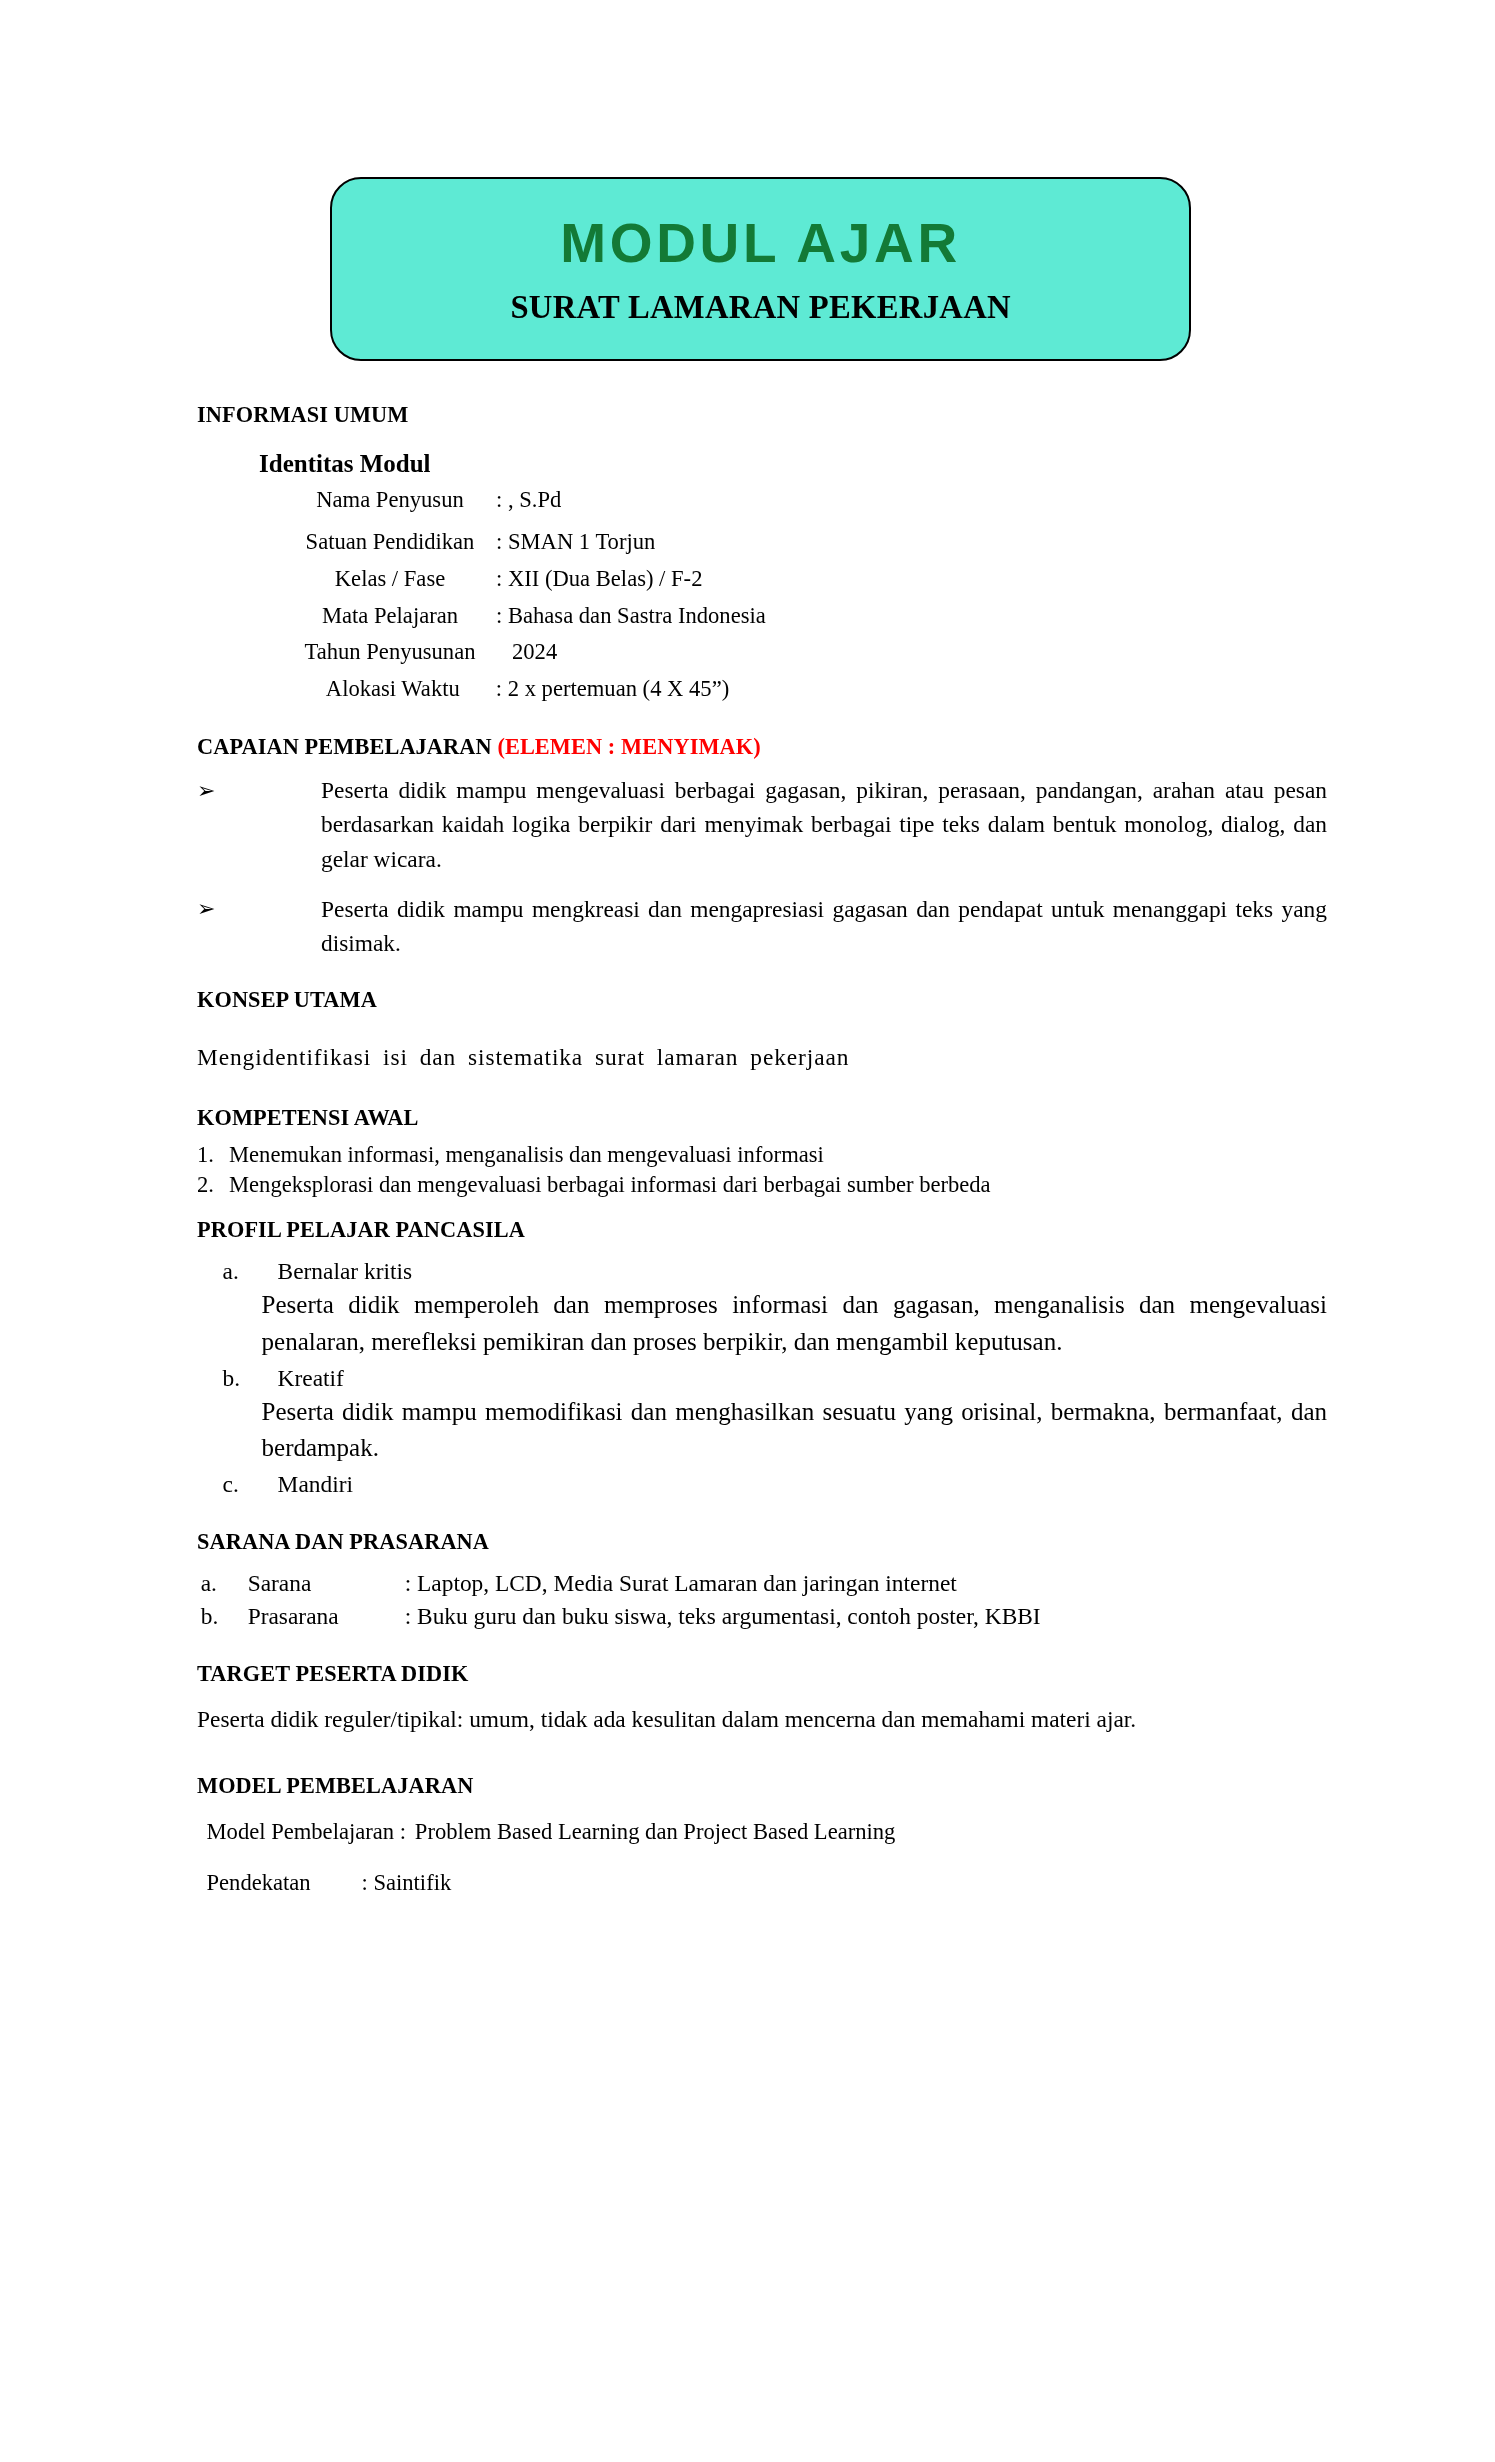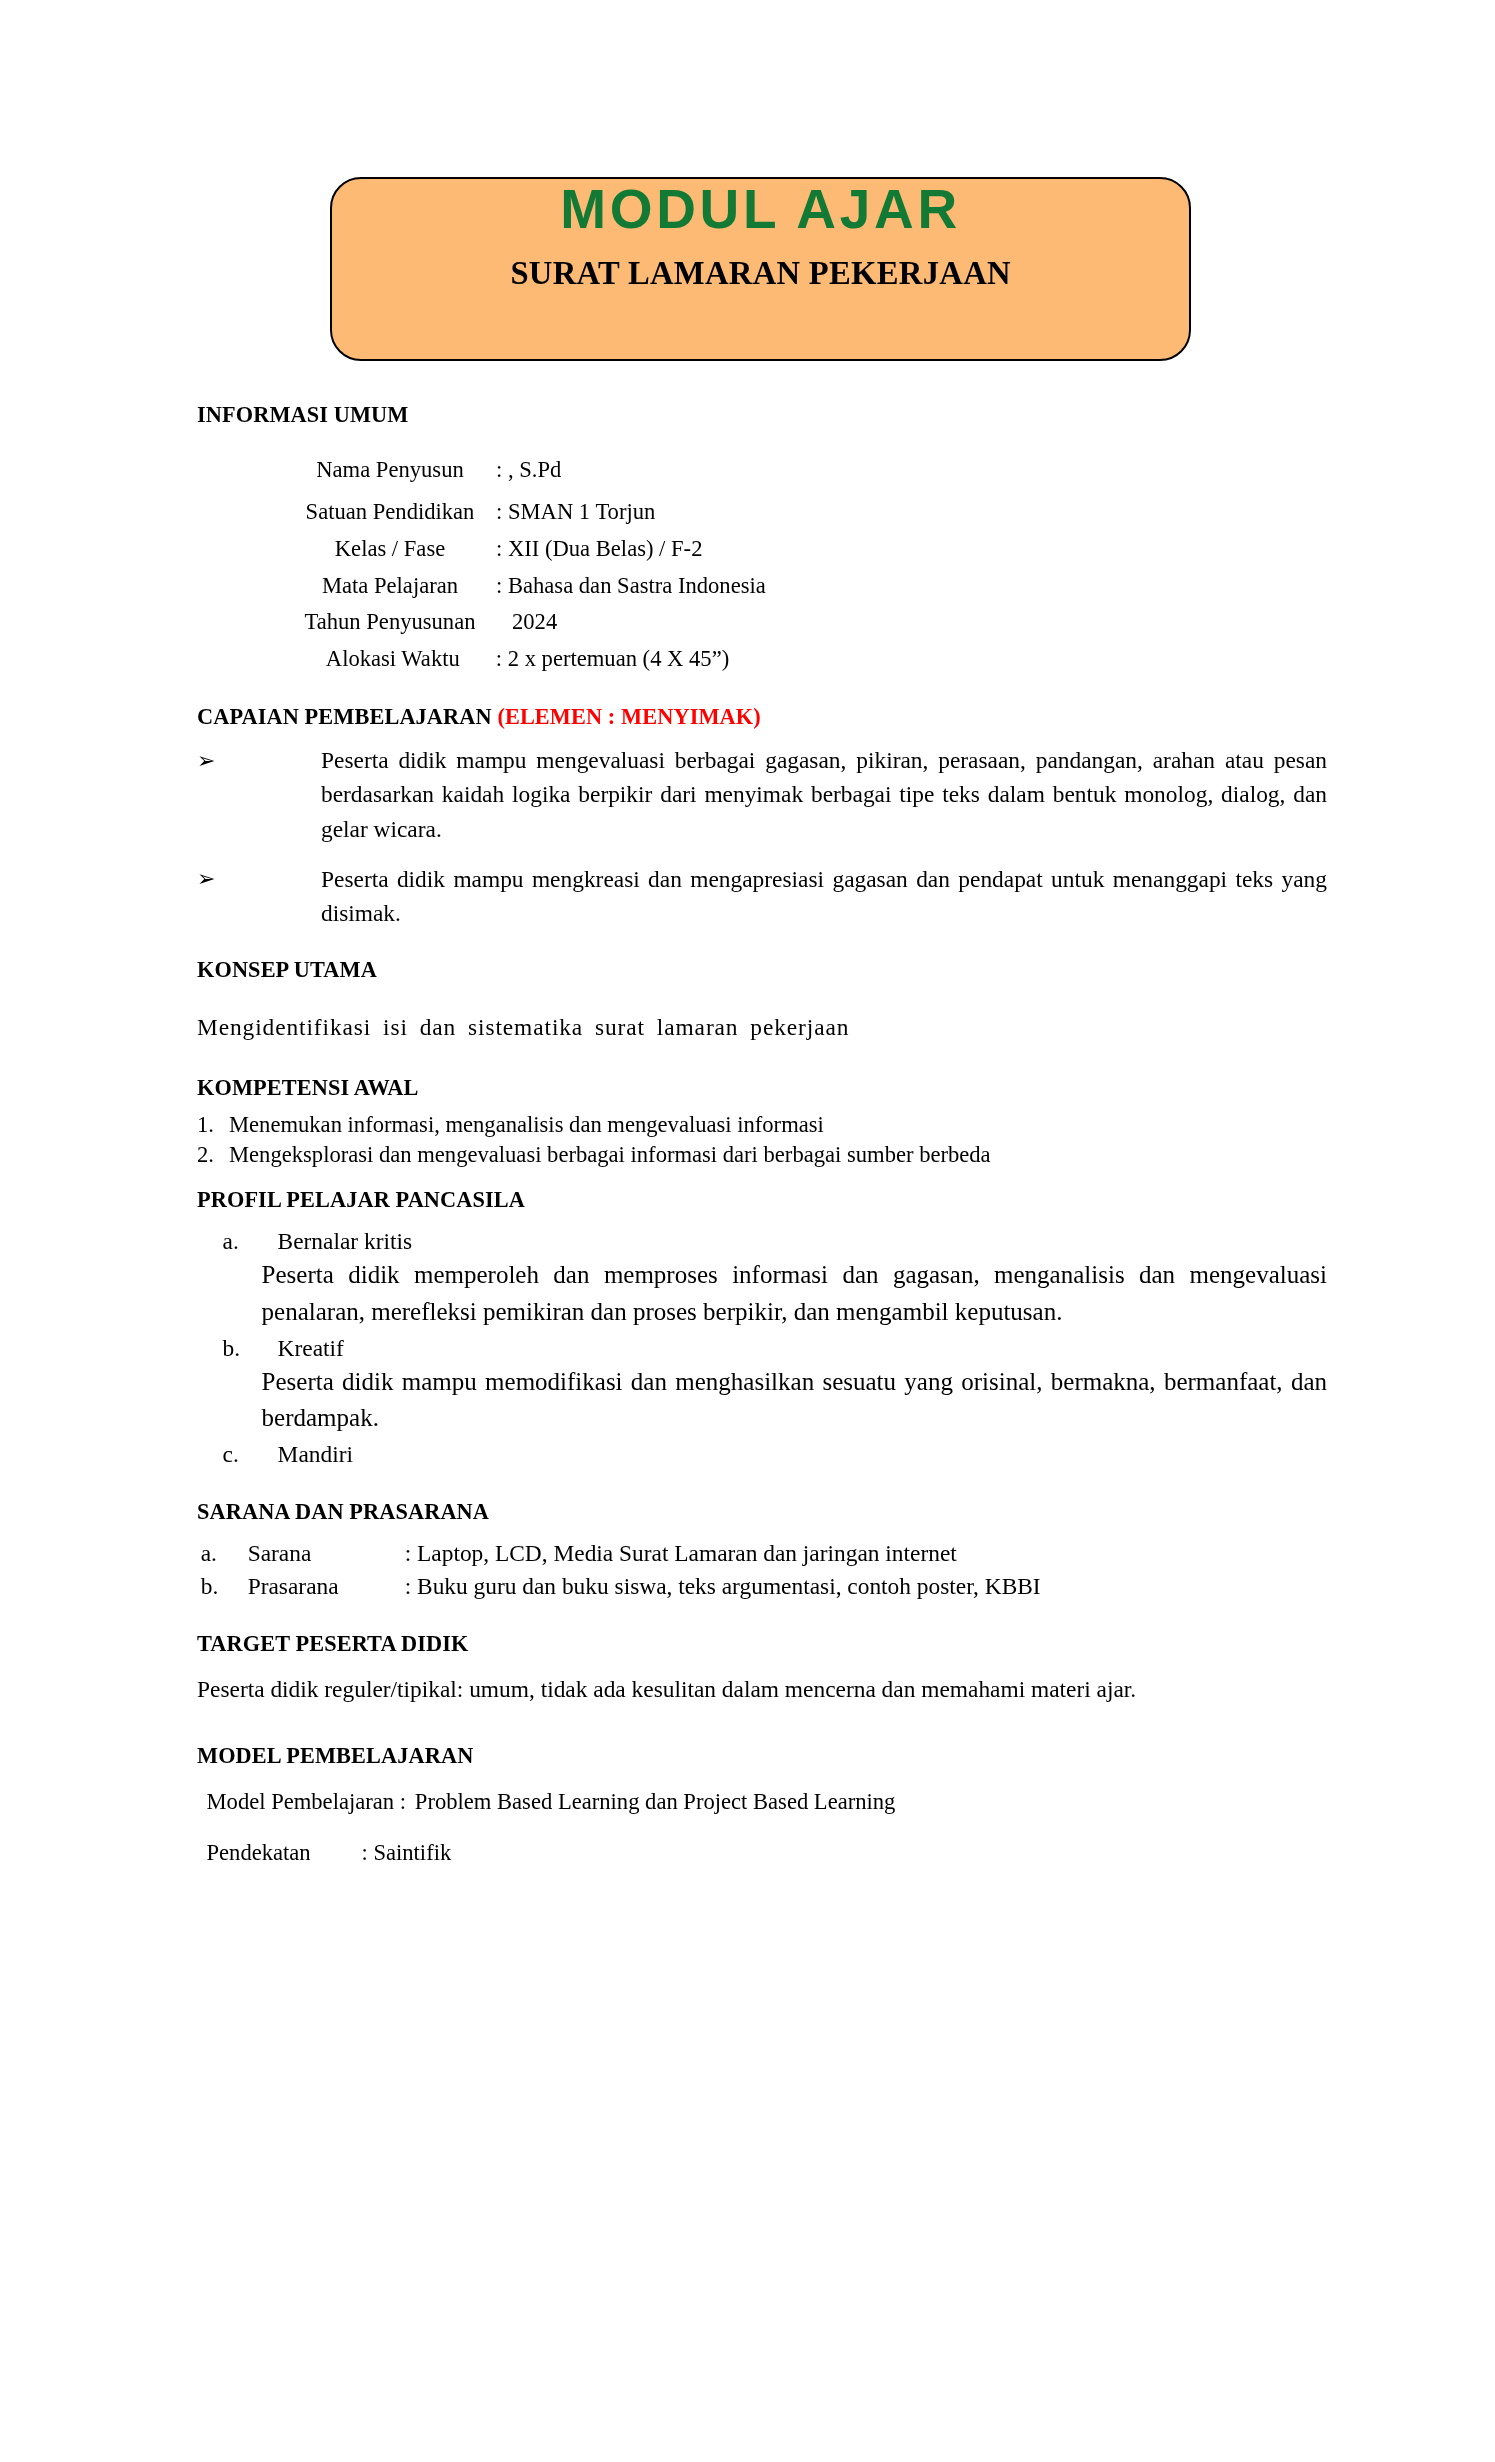--- a/index.html
+++ b/index.html
@@ -29,26 +29,27 @@
     position: absolute;
     left: 330px;
     top: 177px;
     width: 861px;
     height: 184px;
   }
   .banner {
     width: 100%;
     height: 100%;
     box-sizing: border-box;
-    background: #fdba74;
+    background: #5eead4;
     border: 2.2px solid #000000;
     border-radius: 31px;
     display: flex;
     flex-direction: column;
     align-items: center;
+    justify-content: center;
     padding-top: 2.9px;
   }
   .banner-title {
     font-family: "Liberation Sans", "DejaVu Sans", sans-serif;
     font-weight: bold;
     font-size: 55px;
     line-height: 1.0;
     color: #137A36;
     letter-spacing: 3.7px;
     margin-bottom: 19px;
@@ -262,20 +263,21 @@
     <div class="banner">
       <div class="banner-title">MODUL  AJAR</div>
       <div class="banner-subtitle">SURAT LAMARAN PEKERJAAN</div>
     </div>
   </div>
 
   <div class="content">
 
     <div class="h-section">INFORMASI UMUM</div>
     <div class="sp-28"></div>
+    <div class="h-sub">Identitas Modul</div>
 
     <div class="ident">
       <div class="ident-row gap-after">
         <span class="ident-label">Nama Penyusun</span>
         <span class="ident-value">: , S.Pd</span>
       </div>
       <div class="ident-row">
         <span class="ident-label">Satuan Pendidikan</span>
         <span class="ident-value">: SMAN 1 Torjun</span>
       </div>

